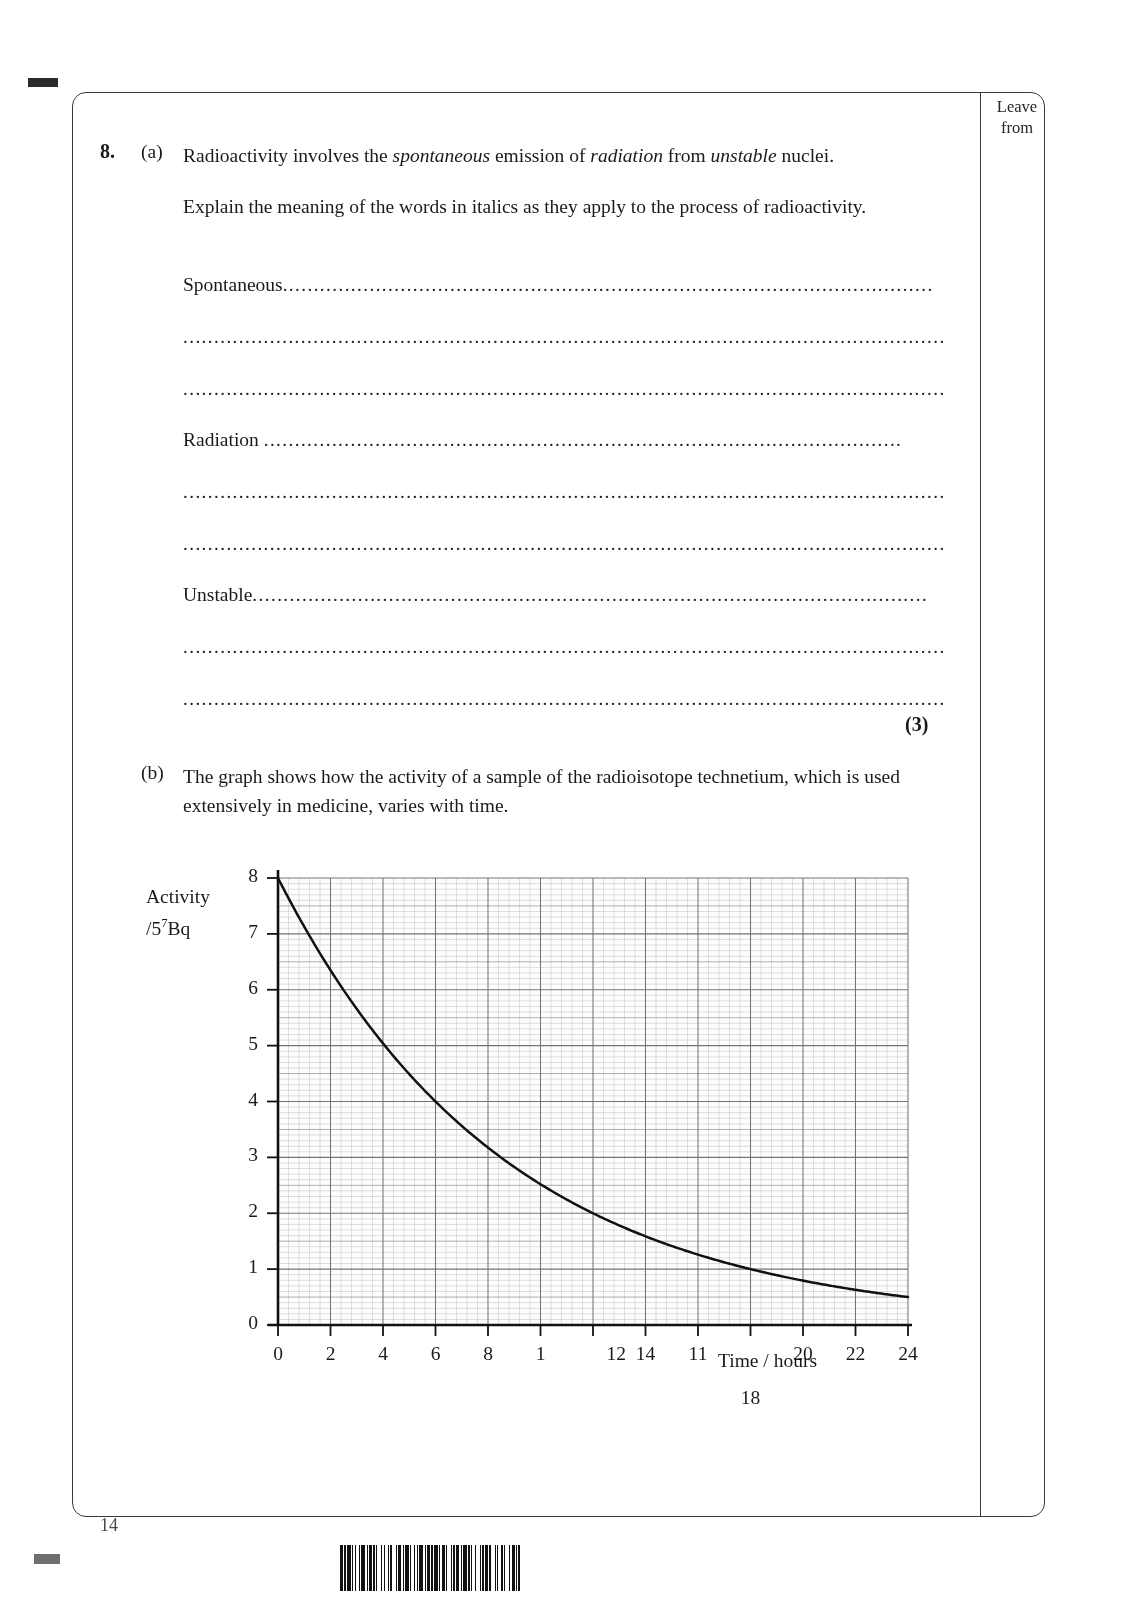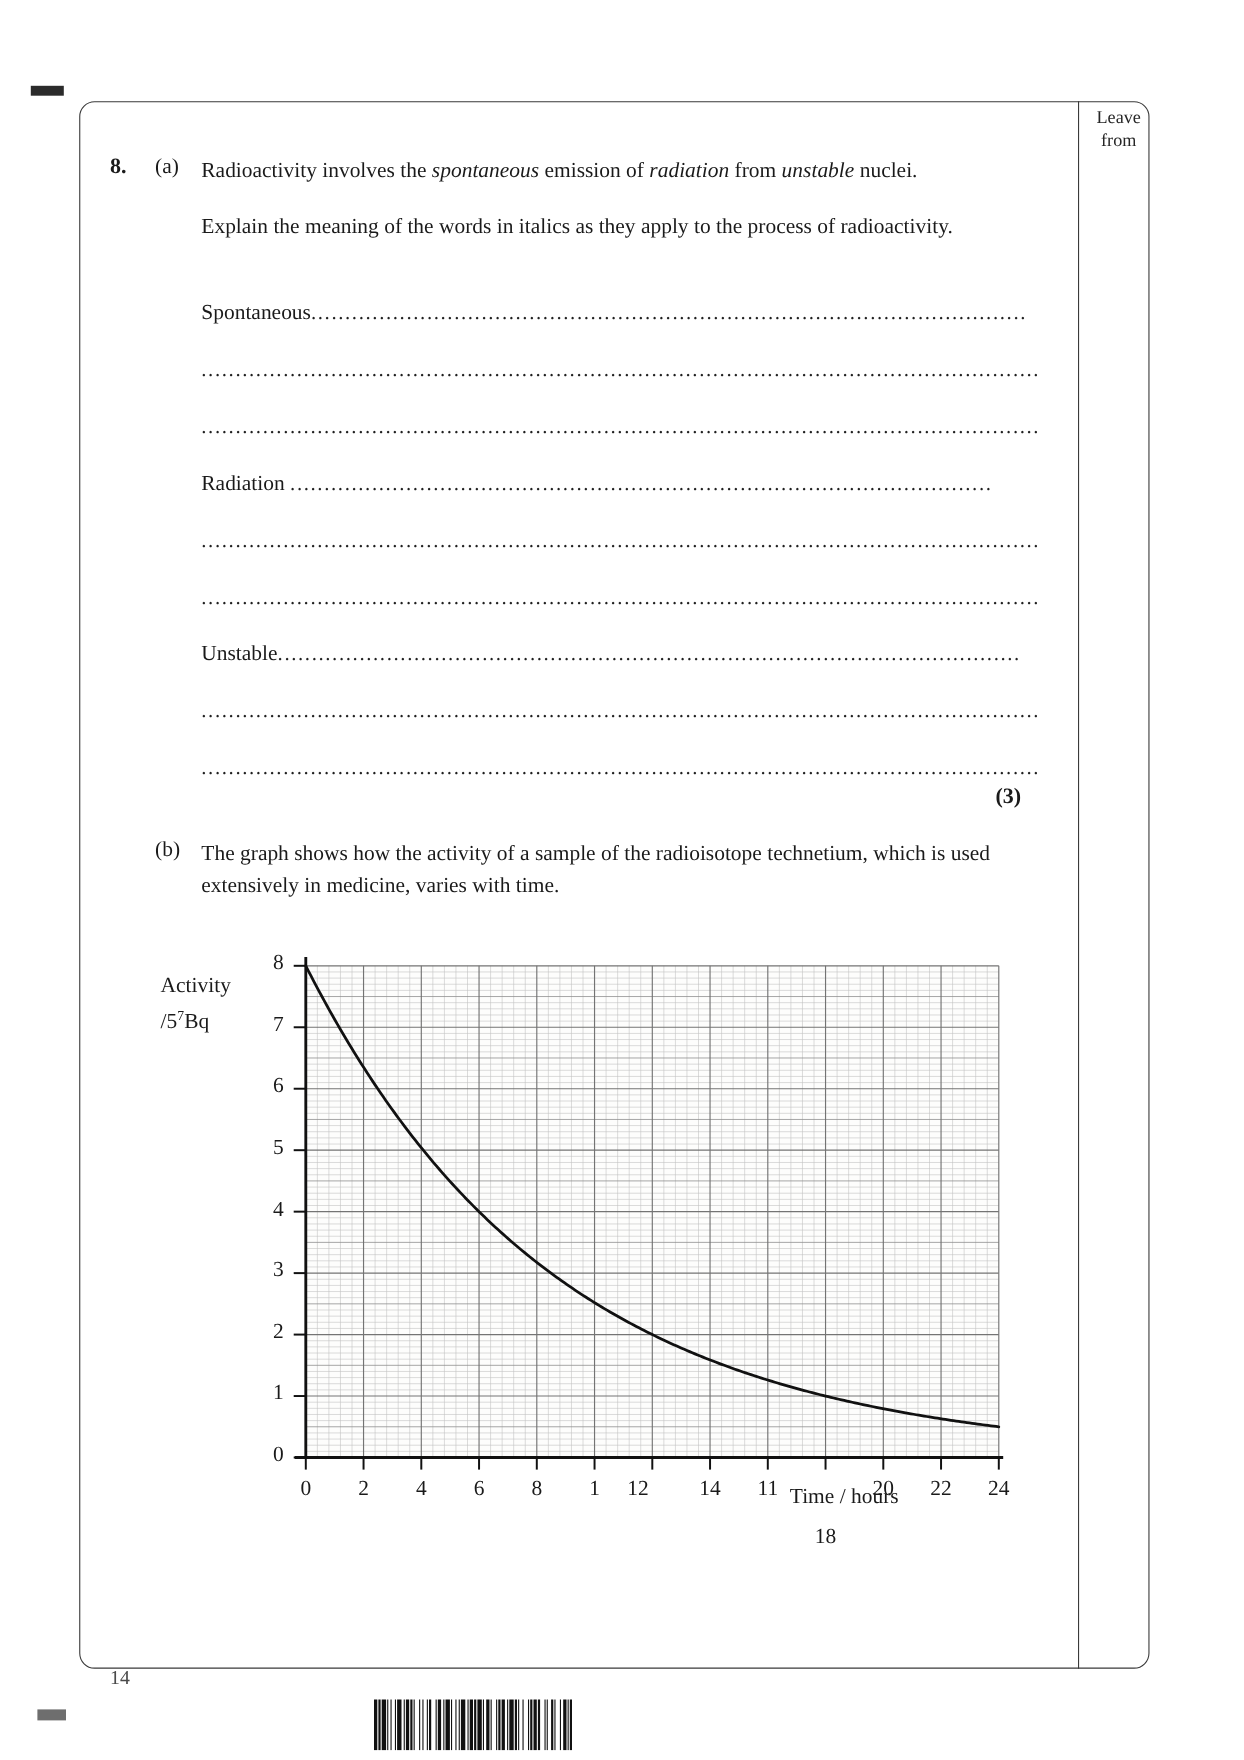--- a/index.html
+++ b/index.html
@@ -445,21 +445,21 @@
     <div class="ytick" style="left: 92px; top: 174.625px;">5</div>
     <div class="ytick" style="left: 92px; top: 118.75px;">6</div>
     <div class="ytick" style="left: 92px; top: 62.875px;">7</div>
     <div class="ytick" style="left: 92px; top: 7px;">8</div>
     <div class="xtick" style="left: 123px; top: 485px;">0</div>
     <div class="xtick" style="left: 175.5px; top: 485px;">2</div>
     <div class="xtick" style="left: 228px; top: 485px;">4</div>
     <div class="xtick" style="left: 280.5px; top: 485px;">6</div>
     <div class="xtick" style="left: 333px; top: 485px;">8</div>
     <div class="xtick" style="left: 385.5px; top: 485px;">1</div>
-    <div class="xtick" style="left: 425px; top: 485px;">12</div>
+    <div class="xtick" style="left: 456px; top: 485px; text-align: right;">12</div>
     <div class="xtick" style="left: 490.5px; top: 485px;">14</div>
     <div class="xtick" style="left: 543px; top: 485px;">11</div>
     <div class="xtick" style="left: 595.5px; top: 485px; margin-top: 44px;">18</div>
     <div class="xtick" style="left: 648px; top: 485px;">20</div>
     <div class="xtick" style="left: 700.5px; top: 485px;">22</div>
     <div class="xtick" style="left: 753px; top: 485px;">24</div>
   </div>
 
 <div class="footer-mark"></div>
 <div class="page-number">14</div>

